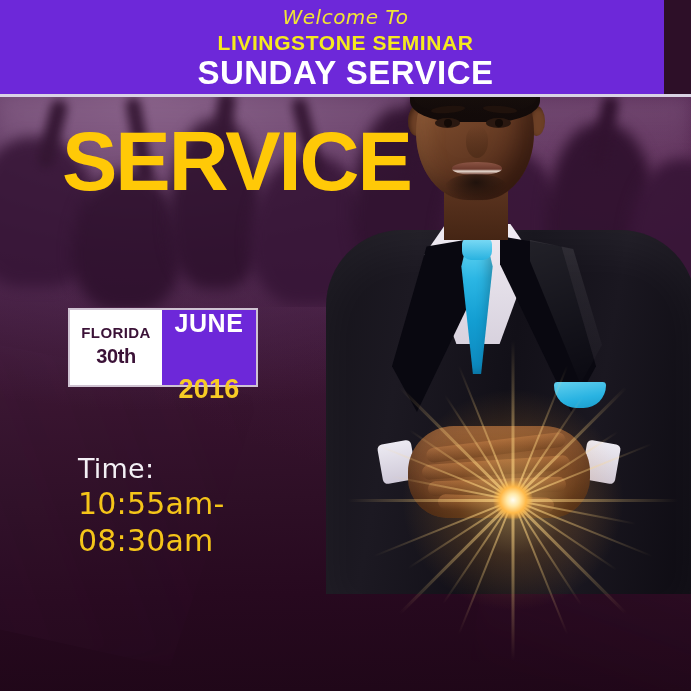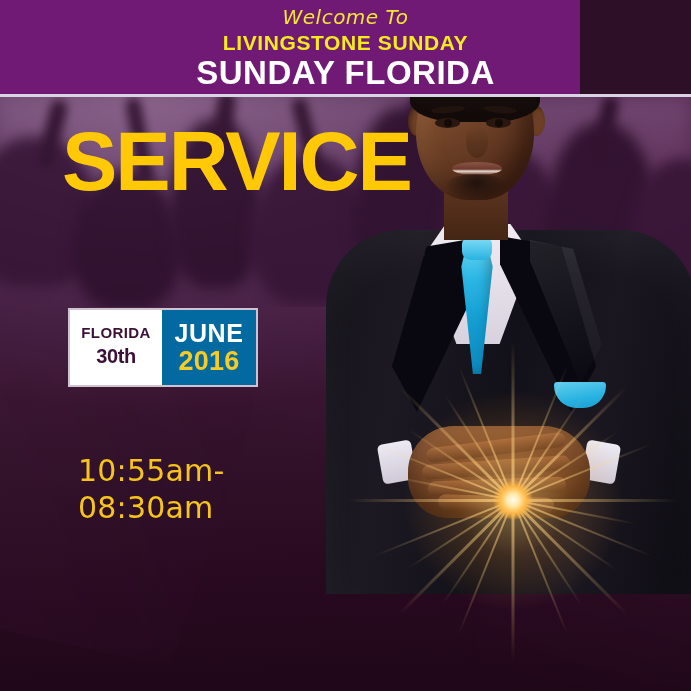--- a/index.html
+++ b/index.html
@@ -8,22 +8,22 @@
     font-family:"Liberation Sans", sans-serif;
     background:#2d0f28;
   }
   #poster{
     position:relative;width:691px;height:691px;overflow:hidden;
     background:#2d0f28;
   }
 
   
   .header{
-    position:absolute;left:0;top:0;width:580px;height:94px;
-    background:#701a75;
+    position:absolute;left:0;top:0;width:664px;height:94px;
+    background:#6d28d9;
     overflow:hidden;
     z-index:40;
   }
   .header-inner{
     position:absolute;left:0;top:0;width:691px;height:94px;
     display:flex;flex-direction:column;align-items:center;justify-content:flex-start;
   }
   .welcome-to{
     font-family:"DejaVu Sans", sans-serif;
     font-style:italic;font-weight:400;
@@ -213,22 +213,22 @@
     position:absolute;left:68px;top:308px;width:190px;height:79px;
     display:flex;z-index:30;
     border:2px solid #cfc3d2;
     box-sizing:border-box;
   }
   .date-left{
     width:92px;background:#ffffff;
     display:flex;flex-direction:column;align-items:center;justify-content:center;
   }
   .date-right{
-    flex:1;background:#0369a1;
-    display:flex;flex-direction:column;align-items:center;justify-content:center;
+    flex:1;background:#6d28d9;
+    display:flex;flex-direction:column;align-items:center;justify-content:flex-start;gap:38px;
   }
   .d-sunday{
     font-family:"Liberation Sans", sans-serif;font-weight:bold;
     font-size:15px;letter-spacing:.4px;color:#3b1237;line-height:17px;
   }
   .d-day{
     font-family:"Liberation Sans", sans-serif;font-weight:bold;
     font-size:20px;letter-spacing:-.4px;color:#3b1237;line-height:30px;
   }
   .d-month{
@@ -361,27 +361,28 @@
       <div class="d-sunday">FLORIDA</div>
       <div class="d-day">30th</div>
     </div>
     <div class="date-right">
       <div class="d-month">JUNE</div>
       <div class="d-year">2016</div>
     </div>
   </div>
 
   <div class="time-block">
+    <div class="time-label">Time:</div>
     <div class="time-value">10:55am-</div>
     <div class="time-value">08:30am</div>
   </div>
 
 
   <div class="header">
     <div class="header-inner">
       <div class="welcome-to">Welcome To</div>
-      <div class="church-name">LIVINGSTONE SUNDAY</div>
-      <div class="service-name">SUNDAY FLORIDA</div>
+      <div class="church-name">LIVINGSTONE SEMINAR</div>
+      <div class="service-name">SUNDAY SERVICE</div>
     </div>
   </div>
   <div class="header-divider"></div>
 
 </div>
 
 </body></html>

